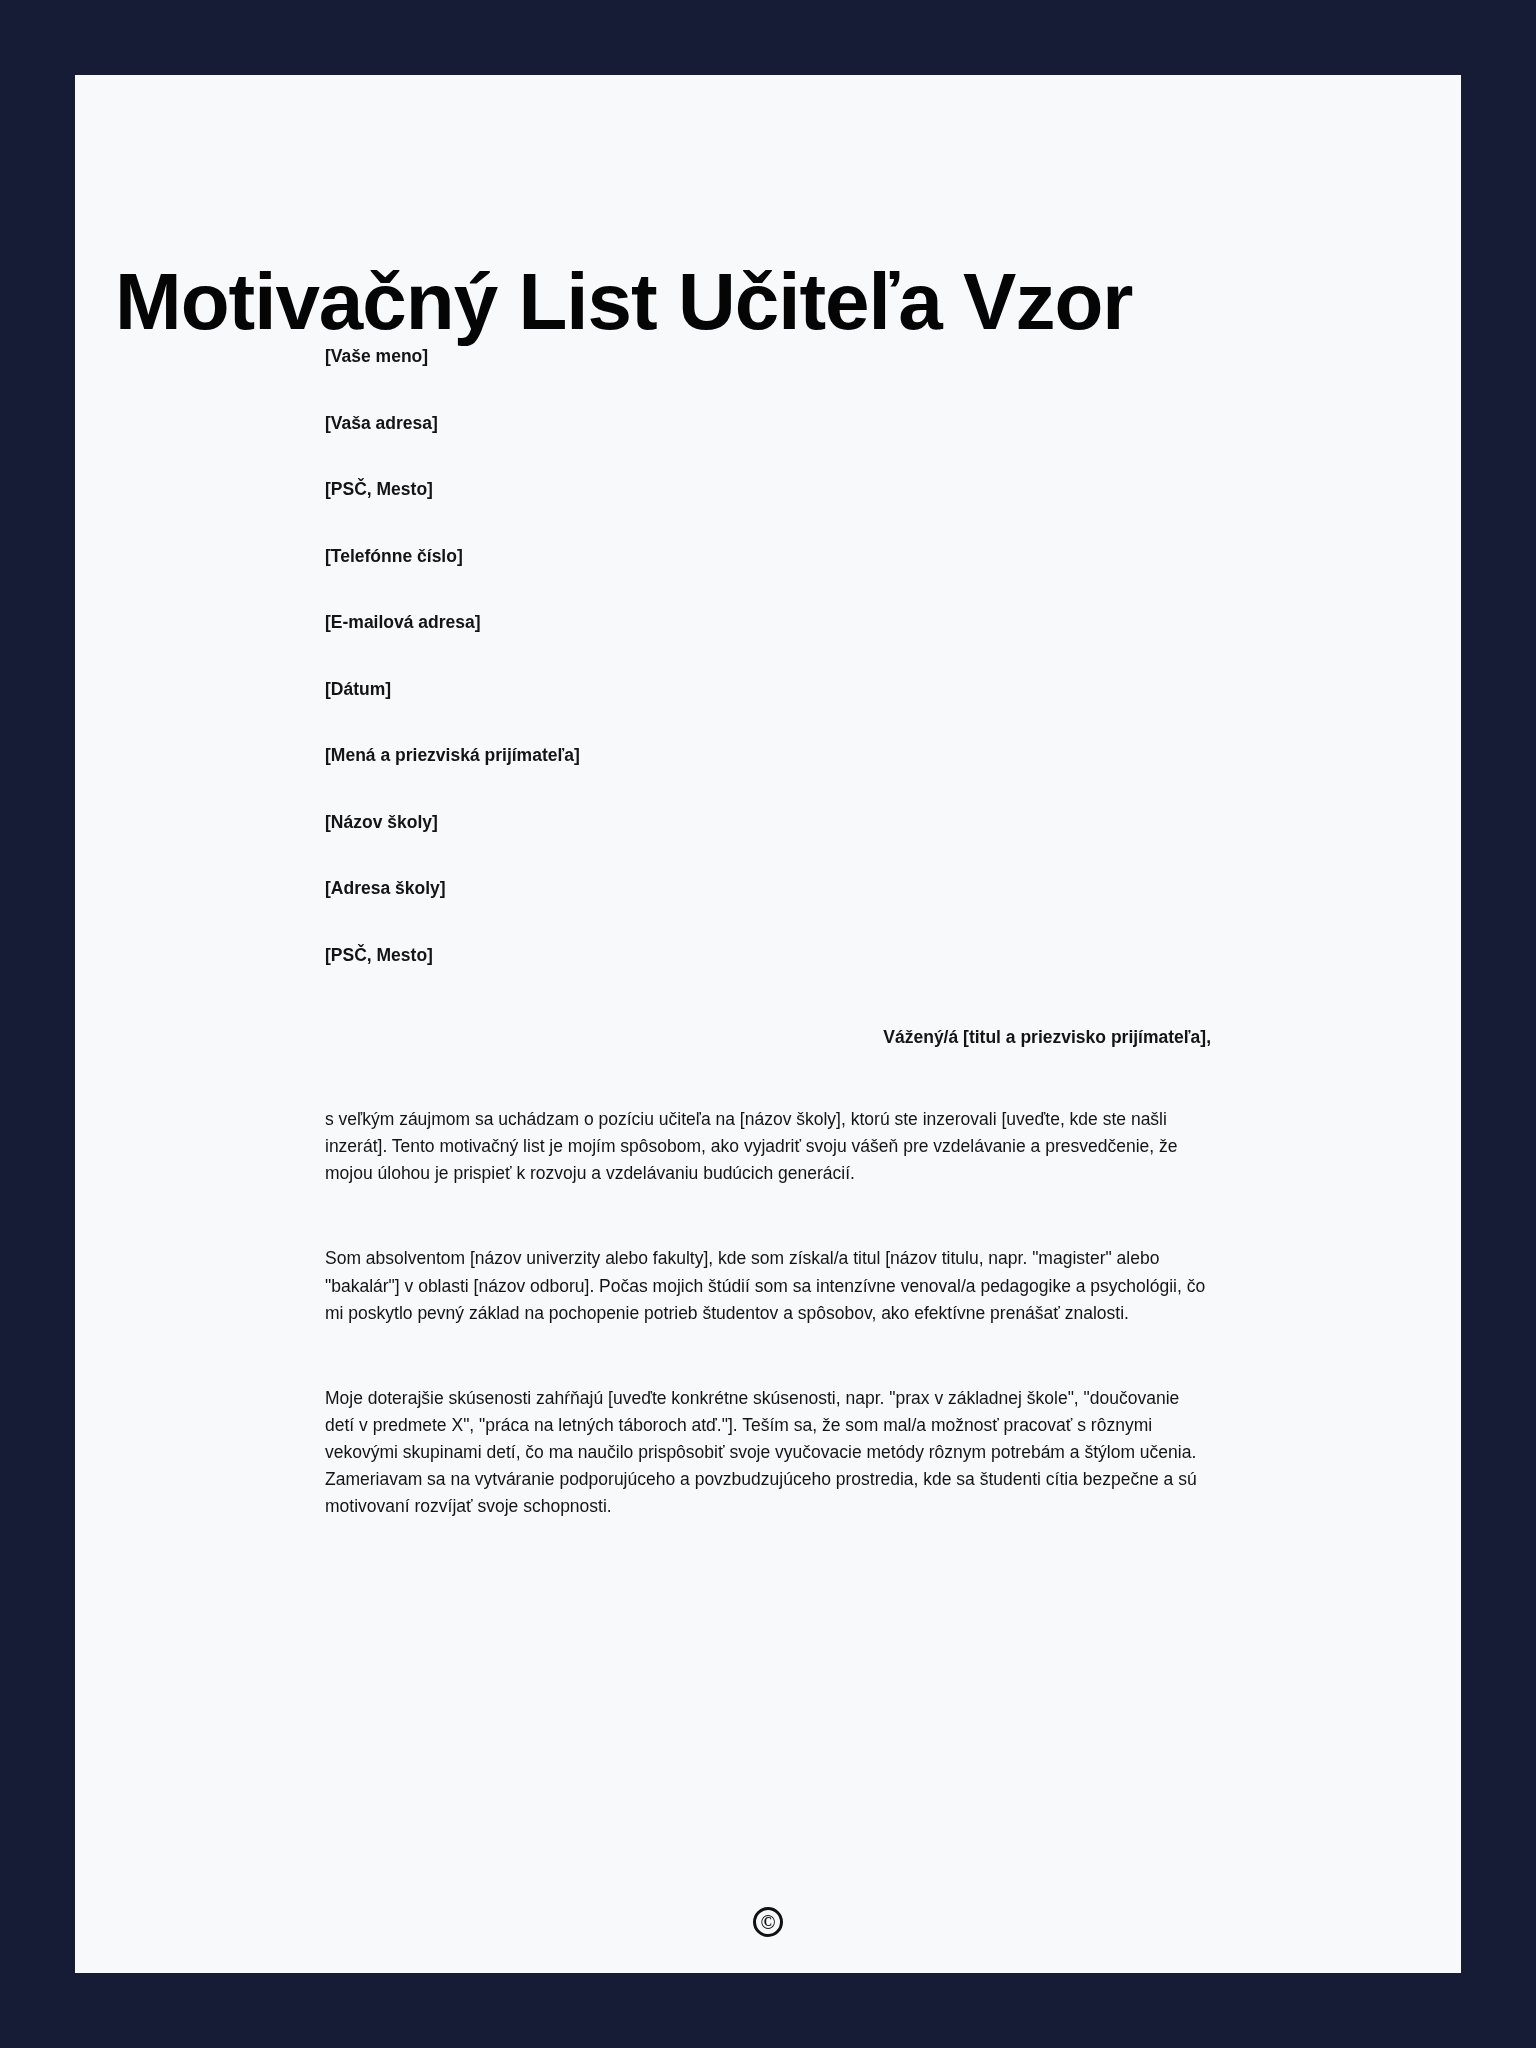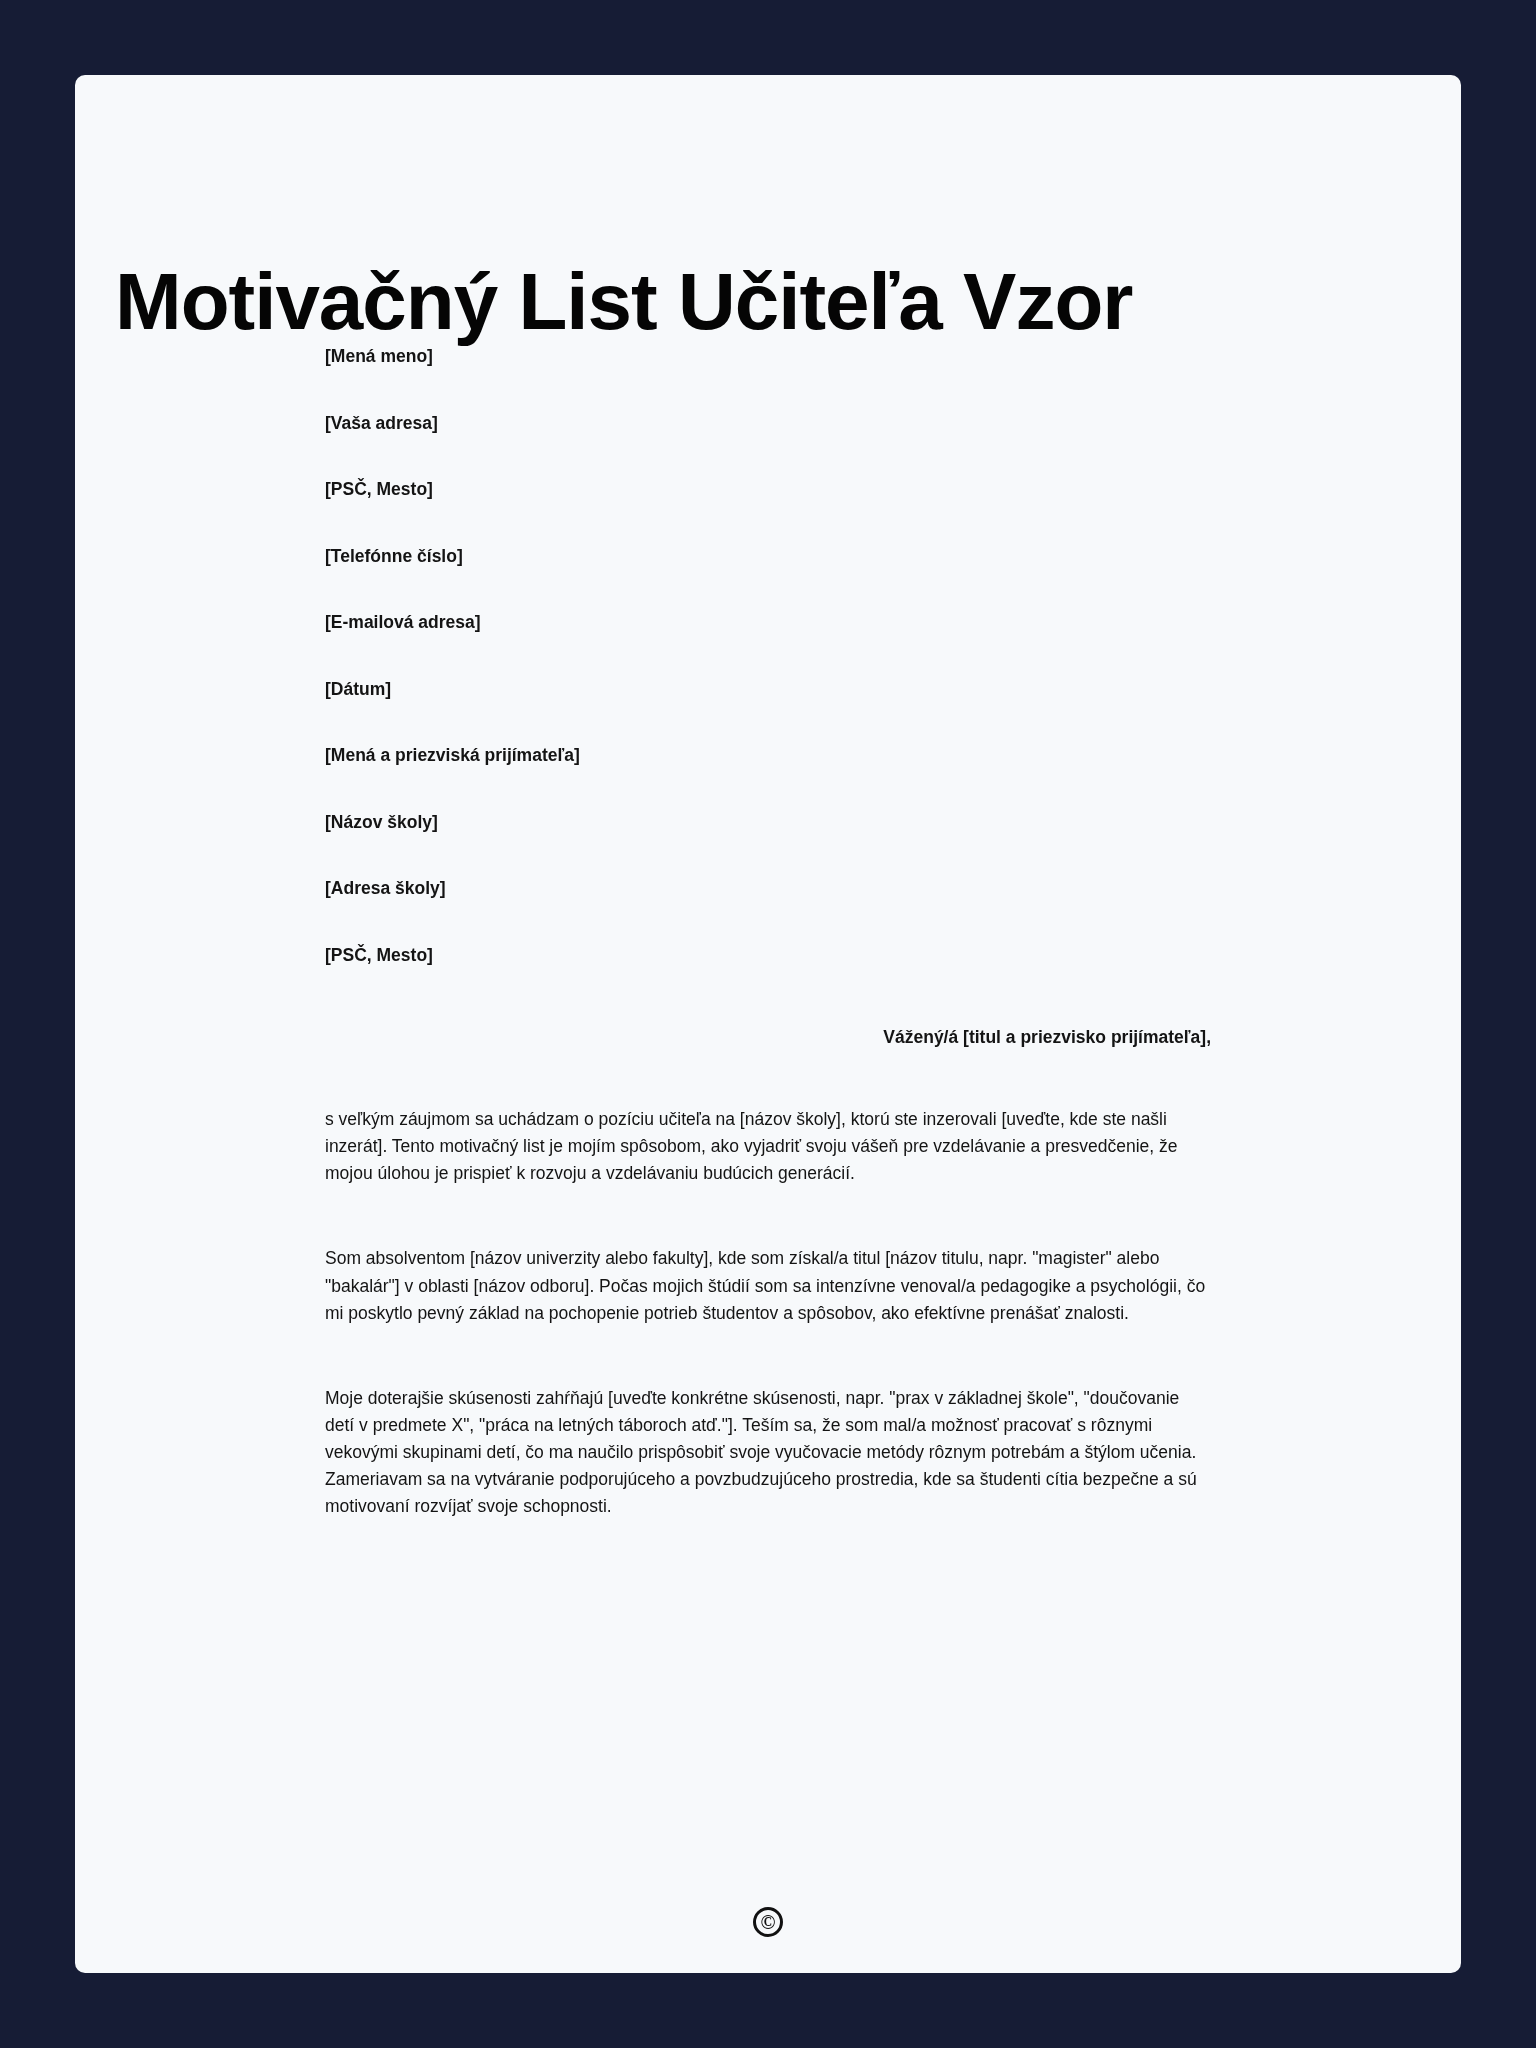--- a/index.html
+++ b/index.html
@@ -16,21 +16,20 @@
   .page {
     position: absolute;
     left: 75px;
     top: 75px;
     width: 1386px;
     height: 1898px;
     background: #f7f9fb;
     box-sizing: border-box;
     padding: 0;
     overflow: hidden;
-    border-radius: 10px;
   }
   .doc-title {
     font-size: 80px;
     font-weight: bold;
     color: #050505;
     letter-spacing: -1px;
     line-height: 1.05;
     margin: 0;
     padding: 185px 40px 0 40px;
     text-align: left;
@@ -91,21 +90,21 @@
 </head>
 <body>
 
 <div class="page">
 
   <h1 class="doc-title">Motivačný List Učiteľa Vzor</h1>
 
   <div class="body-wrap">
 
     <div class="sender-block">
-      <p class="field-line">[Mená meno]</p>
+      <p class="field-line">[Vaše meno]</p>
       <p class="field-line">[Vaša adresa]</p>
       <p class="field-line">[PSČ, Mesto]</p>
       <p class="field-line">[Telefónne číslo]</p>
       <p class="field-line">[E-mailová adresa]</p>
       <p class="field-line">[Dátum]</p>
     </div>
 
     <div class="recipient-block">
       <p class="field-line gap-before">[Mená a priezviská prijímateľa]</p>
       <p class="field-line">[Názov školy]</p>

